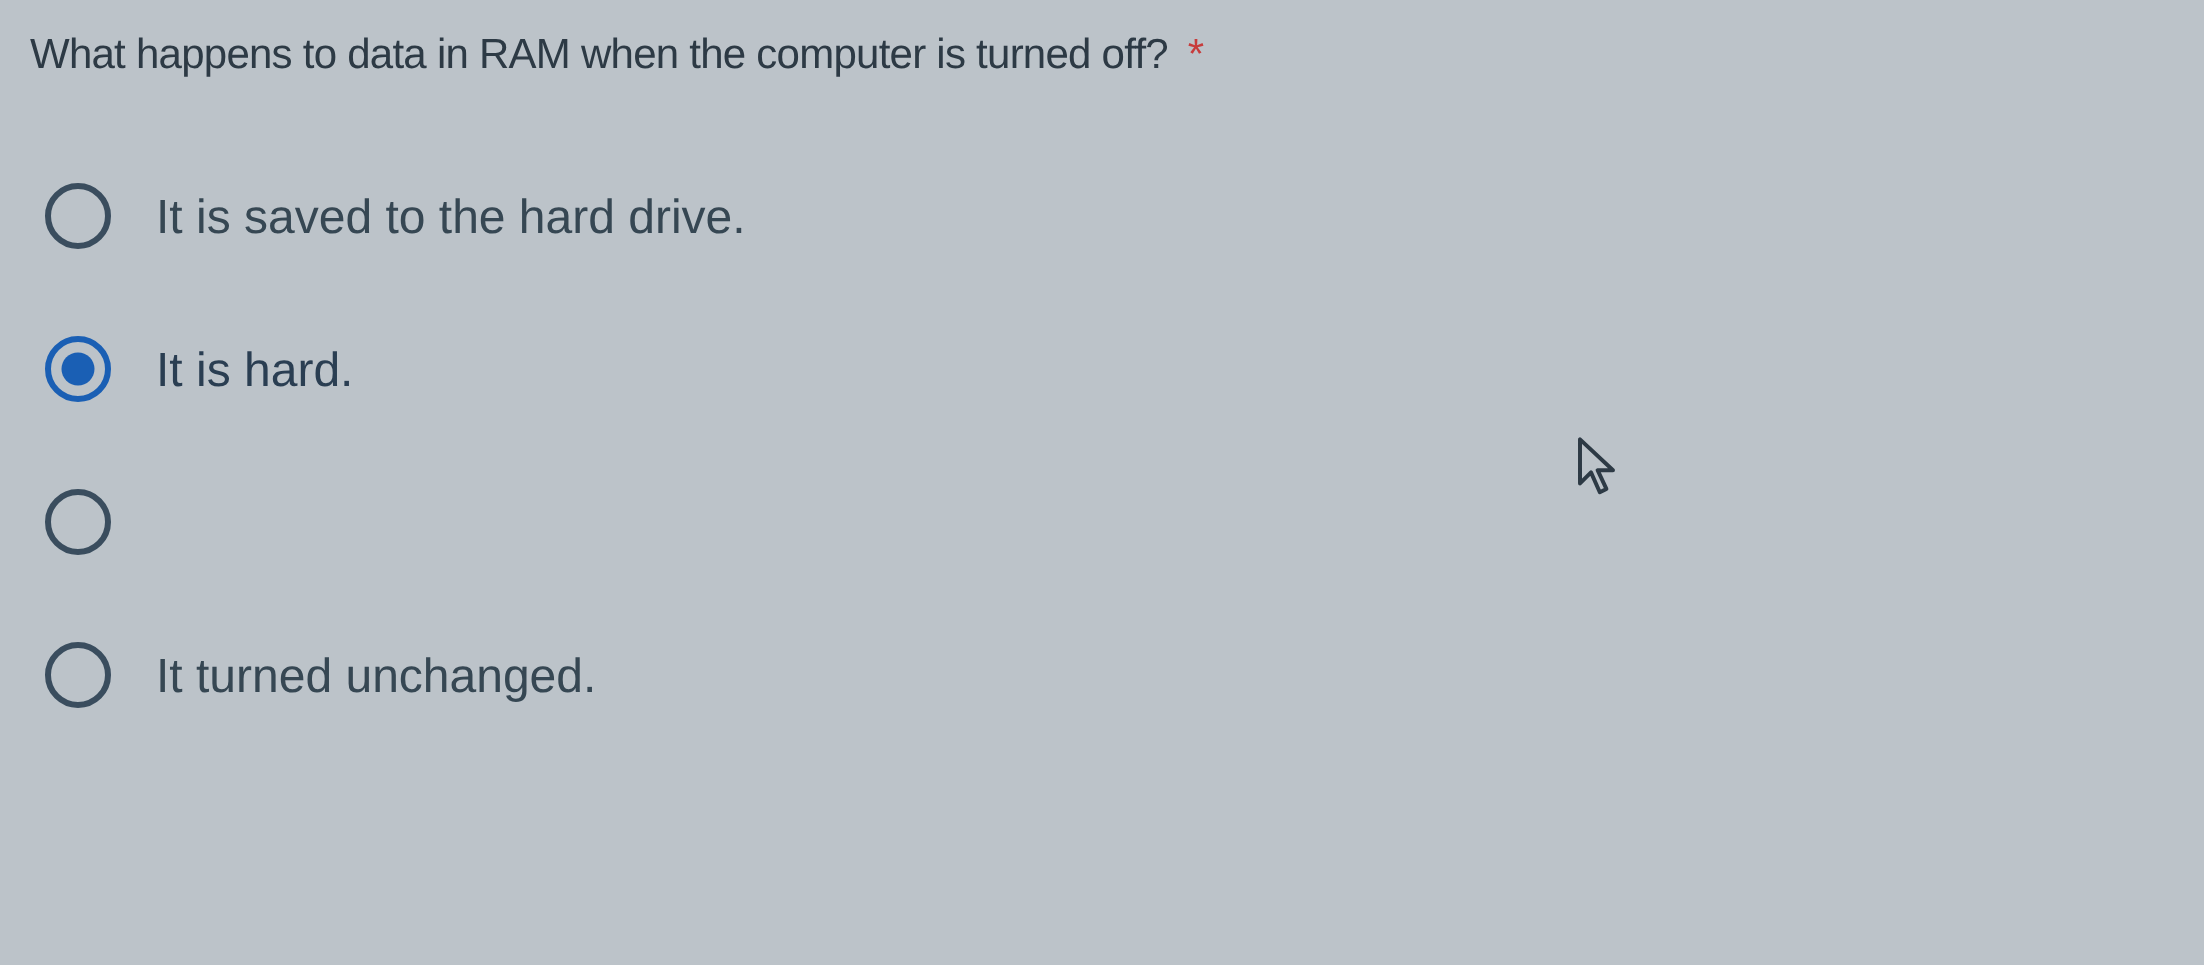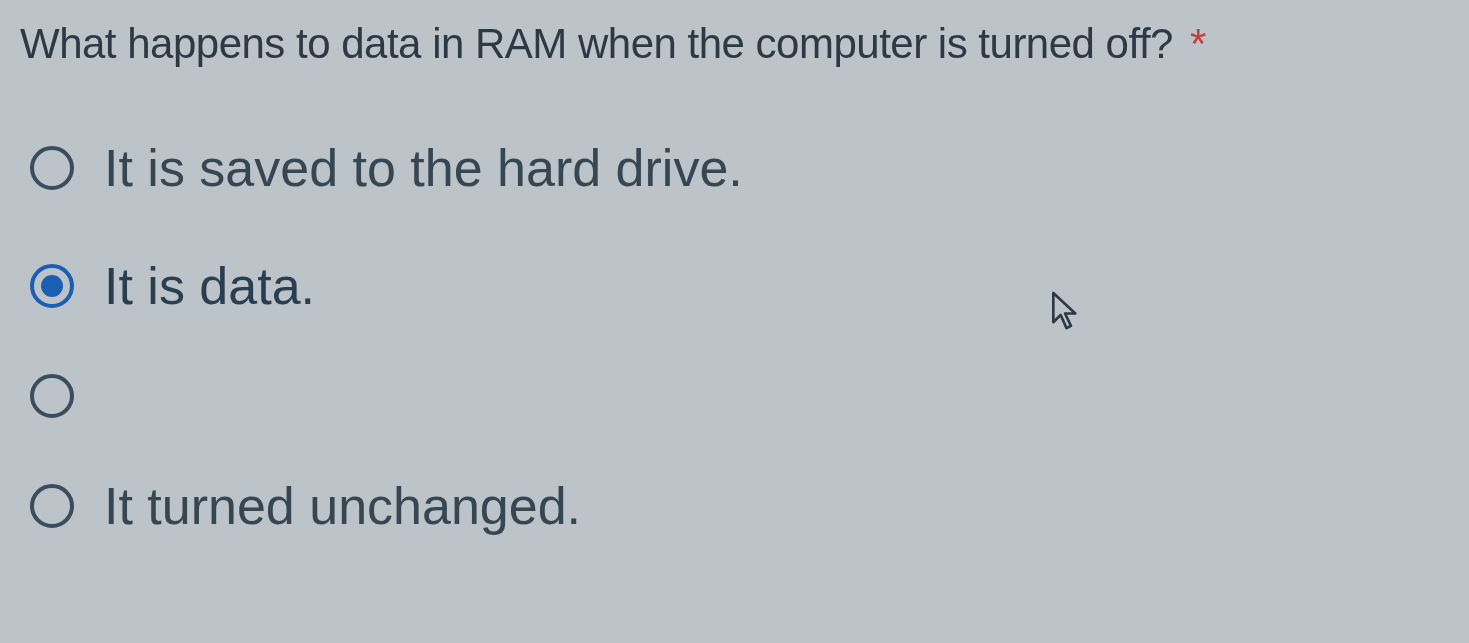--- a/index.html
+++ b/index.html
@@ -10,21 +10,21 @@
     body {
       font-family: Arial, Helvetica, sans-serif;
       background: #bcc3c9;
       width: 1469px;
       height: 643px;
       padding: 20px 20px 0 20px;
       position: relative;
       overflow: hidden;
     }
     .question-title {
-      font-size: 42px;
+      font-size: 28px;
       color: #2d3a45;
       font-weight: 400;
       margin-bottom: 70px;
       letter-spacing: -0.5px;
     }
     .required-star {
       color: #c73c3c;
       margin-left: 6px;
     }
     .options {
@@ -57,21 +57,21 @@
       width: 22px;
       height: 22px;
       border-radius: 50%;
       background: #1a5fb4;
       display: none;
     }
     .radio.selected .radio-inner {
       display: block;
     }
     .option-label {
-      font-size: 52px;
+      font-size: 32px;
       color: #364753;
       font-weight: 400;
     }
     .option.selected .option-label {
       color: #2a3e52;
     }
     .cursor {
       position: absolute;
       top: 290px;
       left: 1050px;
@@ -88,21 +88,21 @@
 
 <div class="options">
   <div class="option">
     <div class="radio"></div>
     <span class="option-label">It is saved to the hard drive.</span>
   </div>
   <div class="option selected">
     <div class="radio selected">
         <div class="radio-inner"></div>
       </div>
-    <span class="option-label">It is data.</span>
+    <span class="option-label">It is hard.</span>
   </div>
   <div class="option">
     <div class="radio"></div>
   </div>
   <div class="option">
     <div class="radio"></div>
     <span class="option-label">It turned unchanged.</span>
   </div>
 </div>
 

